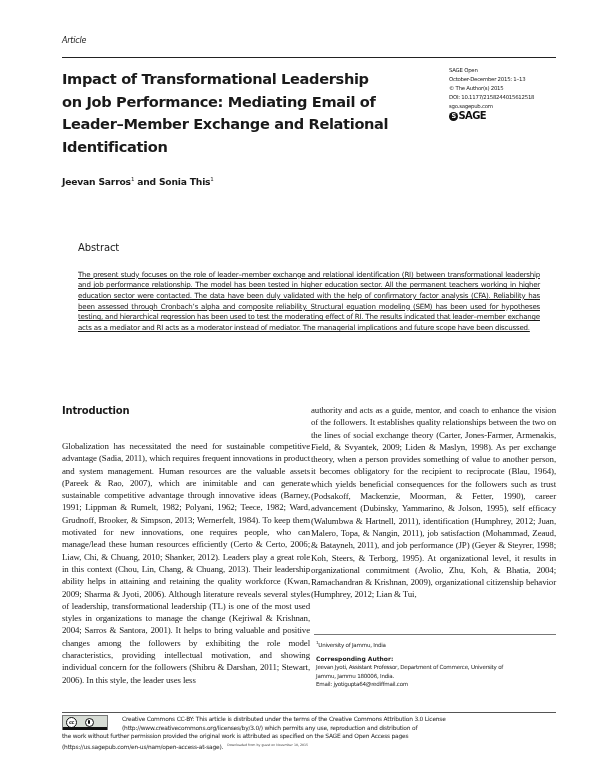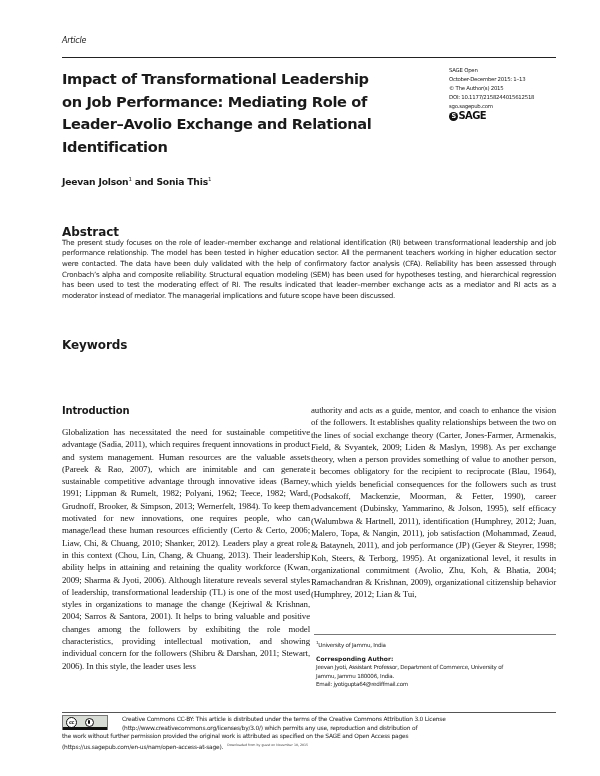--- a/index.html
+++ b/index.html
@@ -12,30 +12,30 @@
 
   .meta { position: absolute; left: 449px; top: 66px; font-family: "DejaVu Sans", sans-serif; font-size: 5.4px; line-height: 8.9px; letter-spacing: -0.25px; color: #222; }
   .meta div { white-space: nowrap; }
   .sage-logo { display: flex; align-items: center; margin-top: 1px; font-family: "DejaVu Sans", sans-serif; font-weight: bold; font-size: 10px; letter-spacing: -0.6px; color: #111; }
   .sage-logo .mark { display: inline-block; width: 9px; height: 9px; border-radius: 50%; background: #111; color: #fff; font-size: 6.5px; line-height: 9px; text-align: center; margin-right: 0.5px; }
 
   .authors { position: absolute; left: 62px; top: 176px; font-family: "DejaVu Sans", sans-serif; font-weight: bold; font-size: 9.2px; letter-spacing: -0.2px; }
   .authors sup { font-size: 5.5px; font-weight: normal; vertical-align: 4px; }
 
   .section { position: absolute; left: 62px; width: 494px; font-family: "DejaVu Sans", sans-serif; font-size: 7.1px; line-height: 10.7px; letter-spacing: -0.23px; text-align: justify; }
-  .section h3 { margin: 0; font-size: 12px; font-weight: bold; line-height: 10.5px; letter-spacing: -0.1px; }
-  .section p { margin: 0; }
+  .section h3 { margin: 16px; font-size: 10px; font-weight: normal; line-height: 10.5px; letter-spacing: -0.1px; }
+  .section p { margin: 16px; text-decoration: underline; }
   .abstract { top: 227px; }
   .keywords { top: 340px; }
 
   .intro-heading { position: absolute; left: 62px; top: 405px; margin: 0; font-family: "DejaVu Sans", sans-serif; font-weight: bold; font-size: 10px; letter-spacing: -0.2px; }
 
   .col { position: absolute; width: 248px; font-family: "Liberation Serif", serif; font-size: 8.9px; line-height: 12.3px; text-align: justify; letter-spacing: -0.12px; color: #1a1a1a; }
   .col p { margin: 0; text-indent: 0; }
-  .col-left { left: 62px; top: 426px; }
+  .col-left { left: 62px; top: 440px; }
   .col-right { left: 311px; top: 404px; width: 245px; }
 
   .footnote-rule { position: absolute; left: 314px; top: 634px; width: 242px; border-top: 1px solid #777; }
   .footnotes { position: absolute; left: 316px; top: 639px; width: 242px; font-family: "DejaVu Sans", sans-serif; font-size: 5.6px; line-height: 8.6px; letter-spacing: -0.25px; color: #222; }
   .footnotes sup { font-size: 4px; vertical-align: 3px; }
   .footnotes .aff { margin-bottom: 5px; }
   .footnotes .corr-h { font-weight: bold; font-size: 6px; letter-spacing: 0; }
 
   .license-rule { position: absolute; left: 62px; top: 712px; width: 494px; border-top: 1px solid #555; }
   .cc-badge { position: absolute; left: 62px; top: 715px; width: 46px; height: 15px; background: #d7dcd5; border: 1px solid #777; box-sizing: border-box; display: flex; align-items: center; gap: 8px; padding-left: 3px; }
@@ -48,45 +48,44 @@
   .license .indent { padding-left: 60px; white-space: nowrap; }
   .license .full { white-space: nowrap; }
   .download-note { font-size: 3.2px; letter-spacing: 0; color: #444; vertical-align: 3px; margin-left: 4px; }
 </style>
 </head>
 <body>
 
 <div class="article-label">Article</div>
 <div class="top-rule"></div>
 
-<h1 class="title">Impact of Transformational Leadership on Job Performance: Mediating Role of Leader–Avolio Exchange and Relational Identification</h1>
+<h1 class="title">Impact of Transformational Leadership on Job Performance: Mediating Email of Leader–Member Exchange and Relational Identification</h1>
 
 <div class="meta">
   <div>SAGE Open</div>
   <div>October-December 2015: 1–13</div>
   <div>© The Author(s) 2015</div>
   <div>DOI: 10.1177/2158244015612518</div>
   <div>sgo.sagepub.com</div>
   <div class="sage-logo">
     <span class="mark">S</span>
     <span>SAGE</span>
   </div>
 </div>
 
 <div class="authors">
-  <span>Jeevan Jolson</span><sup>1</sup><span style="white-space:pre"> and </span><span>Sonia This</span><sup>1</sup>
+  <span>Jeevan Sarros</span><sup>1</sup><span style="white-space:pre"> and </span><span>Sonia This</span><sup>1</sup>
 </div>
 
 <div class="section abstract">
   <h3>Abstract</h3>
   <p>The present study focuses on the role of leader–member exchange and relational identification (RI) between transformational leadership and job performance relationship. The model has been tested in higher education sector. All the permanent teachers working in higher education sector were contacted. The data have been duly validated with the help of confirmatory factor analysis (CFA). Reliability has been assessed through Cronbach’s alpha and composite reliability. Structural equation modeling (SEM) has been used for hypotheses testing, and hierarchical regression has been used to test the moderating effect of RI. The results indicated that leader–member exchange acts as a mediator and RI acts as a moderator instead of mediator. The managerial implications and future scope have been discussed.</p>
 </div>
 
 <div class="section keywords">
-  <h3>Keywords</h3>
 </div>
 
 <h2 class="intro-heading">Introduction</h2>
 
 <div class="col col-left">
   <p>Globalization has necessitated the need for sustainable competitive advantage (Sadia, 2011), which requires frequent innovations in product and system management. Human resources are the valuable assets (Pareek &amp; Rao, 2007), which are inimitable and can generate sustainable competitive advantage through innovative ideas (Barney, 1991; Lippman &amp; Rumelt, 1982; Polyani, 1962; Teece, 1982; Ward, Grudnoff, Brooker, &amp; Simpson, 2013; Wernerfelt, 1984). To keep them motivated for new innovations, one requires people, who can manage/lead these human resources efficiently (Certo &amp; Certo, 2006; Liaw, Chi, &amp; Chuang, 2010; Shanker, 2012). Leaders play a great role in this context (Chou, Lin, Chang, &amp; Chuang, 2013). Their leadership ability helps in attaining and retaining the quality workforce (Kwan, 2009; Sharma &amp; Jyoti, 2006). Although literature reveals several styles of leadership, transformational leadership (TL) is one of the most used styles in organizations to manage the change (Kejriwal &amp; Krishnan, 2004; Sarros &amp; Santora, 2001). It helps to bring valuable and positive changes among the followers by exhibiting the role model characteristics, providing intellectual motivation, and showing individual concern for the followers (Shibru &amp; Darshan, 2011; Stewart, 2006). In this style, the leader uses less</p>
 </div>
 
 <div class="col col-right">
   <p>authority and acts as a guide, mentor, and coach to enhance the vision of the followers. It establishes quality relationships between the two on the lines of social exchange theory (Carter, Jones-Farmer, Armenakis, Field, &amp; Svyantek, 2009; Liden &amp; Maslyn, 1998). As per exchange theory, when a person provides something of value to another person, it becomes obligatory for the recipient to reciprocate (Blau, 1964), which yields beneficial consequences for the followers such as trust (Podsakoff, Mackenzie, Moorman, &amp; Fetter, 1990), career advancement (Dubinsky, Yammarino, &amp; Jolson, 1995), self efficacy (Walumbwa &amp; Hartnell, 2011), identification (Humphrey, 2012; Juan, Malero, Topa, &amp; Nangin, 2011), job satisfaction (Mohammad, Zeaud, &amp; Batayneh, 2011), and job performance (JP) (Geyer &amp; Steyrer, 1998; Koh, Steers, &amp; Terborg, 1995). At organizational level, it results in organizational commitment (Avolio, Zhu, Koh, &amp; Bhatia, 2004; Ramachandran &amp; Krishnan, 2009), organizational citizenship behavior (Humphrey, 2012; Lian &amp; Tui,</p>

